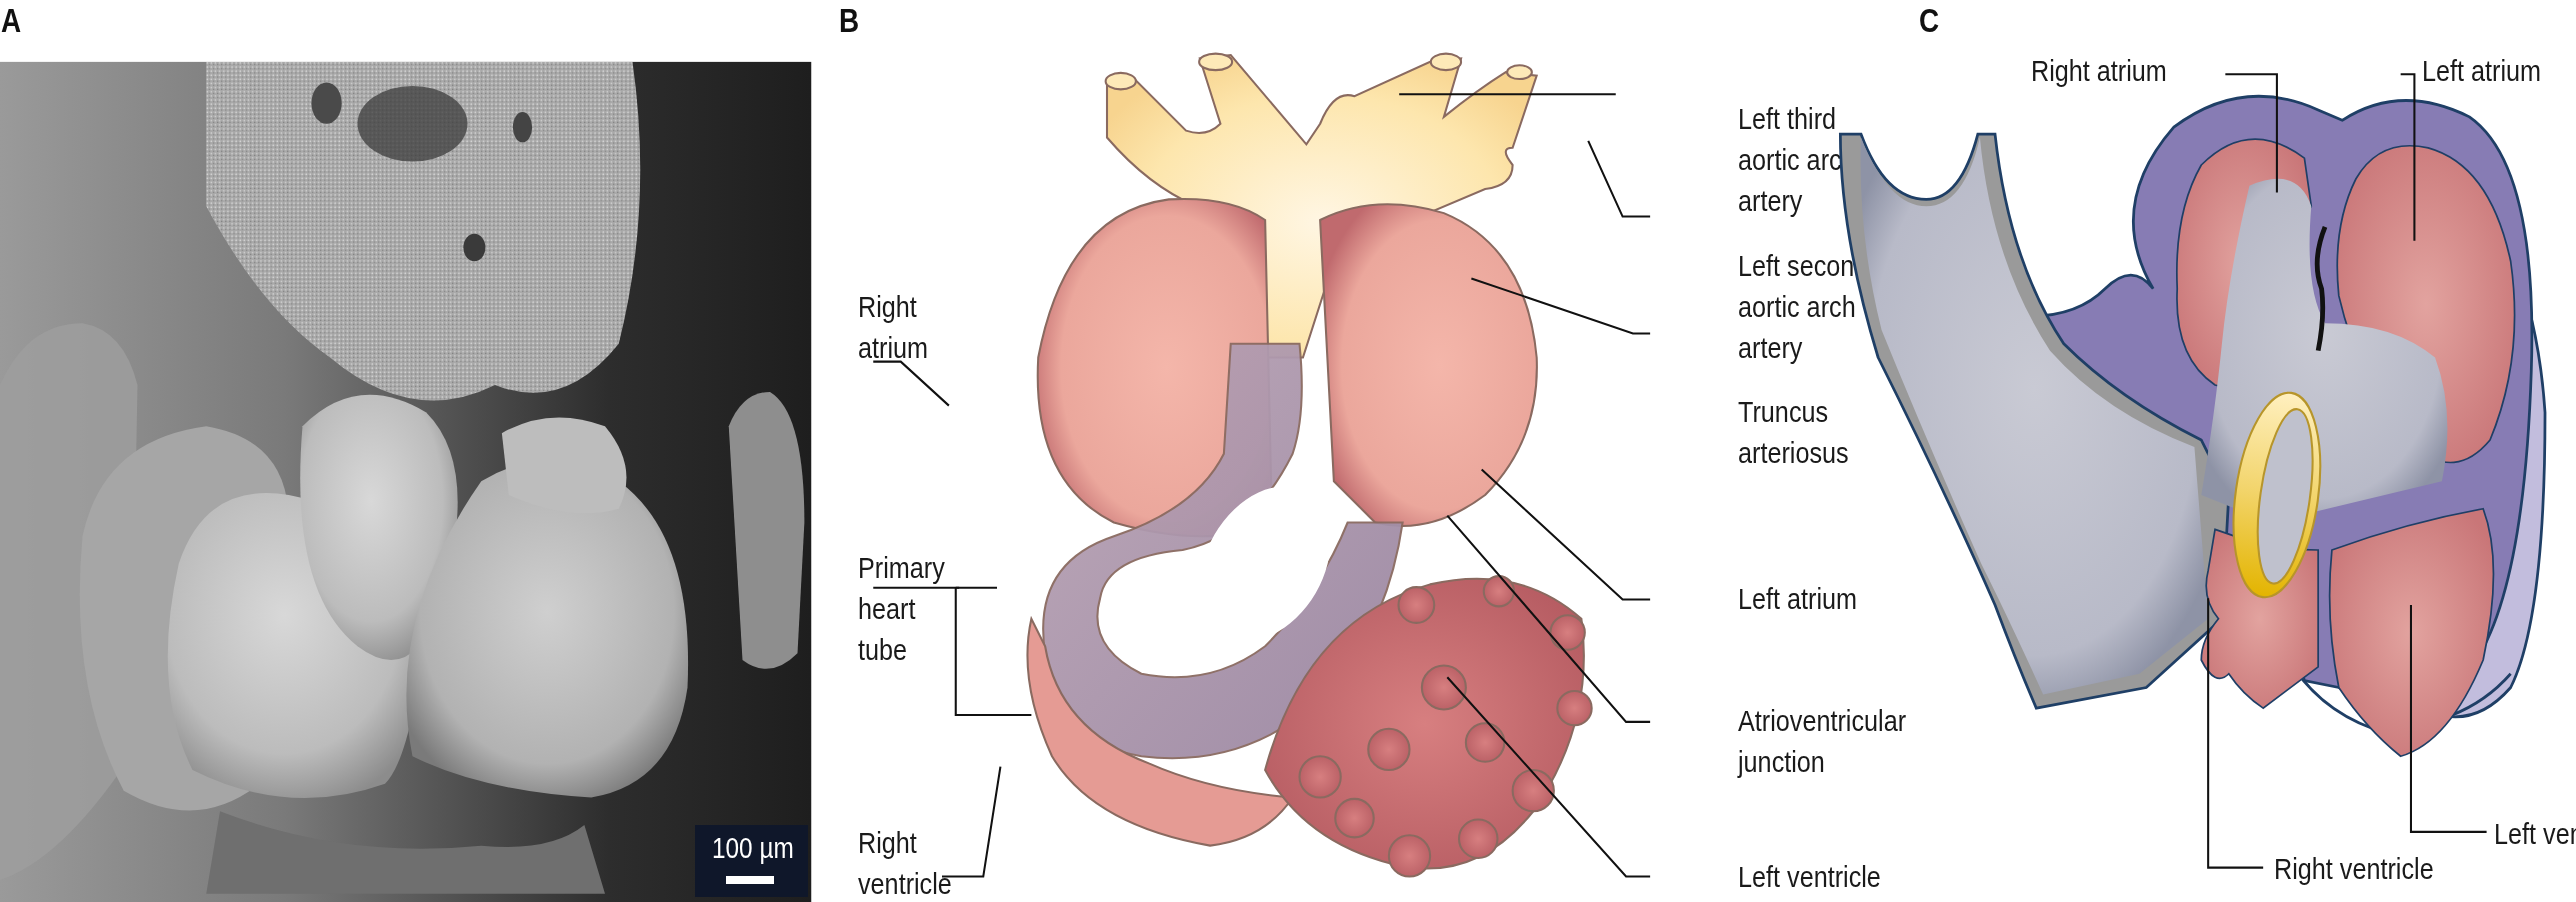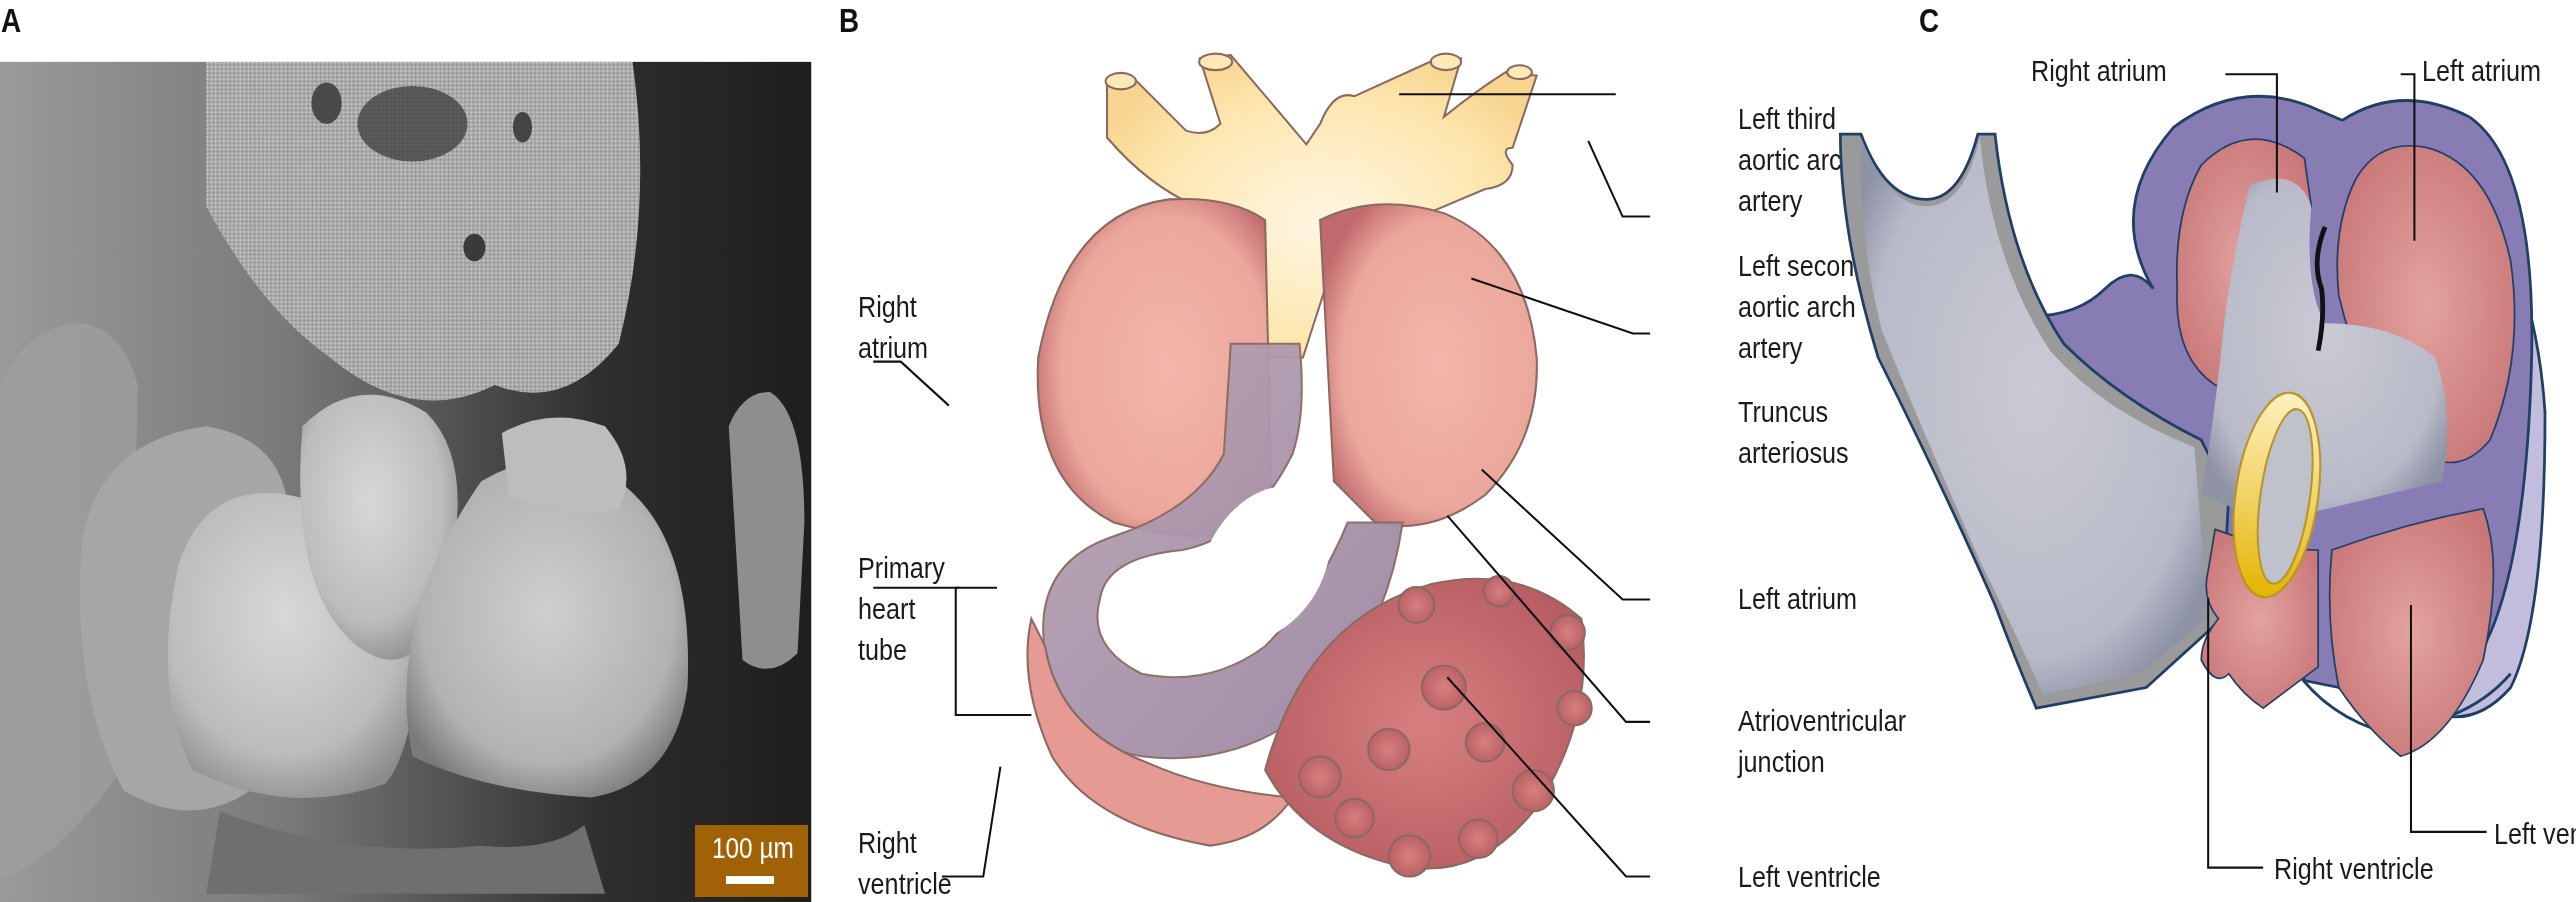--- a/index.html
+++ b/index.html
@@ -4,21 +4,21 @@
 <style>
   html, body { margin: 0; padding: 0; background: #ffffff; }
   body { width: 2576px; height: 902px; position: relative; overflow: hidden;
          font-family: "Liberation Sans", "DejaVu Sans", sans-serif; }
   .panel { position: absolute; top: 0; height: 902px; }
   .panel-letter { position: absolute; top: 1.4px; font-weight: bold; font-size: 34px;
                   color: #111; transform: scaleX(0.82); transform-origin: left top; }
   .figure-svg { position: absolute; left: 0; top: 0; }
   .label { position: absolute; color: #1a1a1a; font-size: 30px; line-height: 41px;
            transform: scaleX(0.84); transform-origin: left top; white-space: pre; }
-  .scalebar { position: absolute; background: #a16207; }
+  .scalebar { position: absolute; background: #0f172a; }
   .scalebar-text { position: absolute; color: #fff; font-size: 29px;
                    transform: scaleX(0.84); transform-origin: left top; white-space: nowrap; }
   .scalebar-line { position: absolute; background: #fff; }
 </style>
 </head>
 <body>
 
 <div class="panel" style="left:0;width:825px;">
   <div class="panel-letter" style="left:1.4px;">A</div>
 

